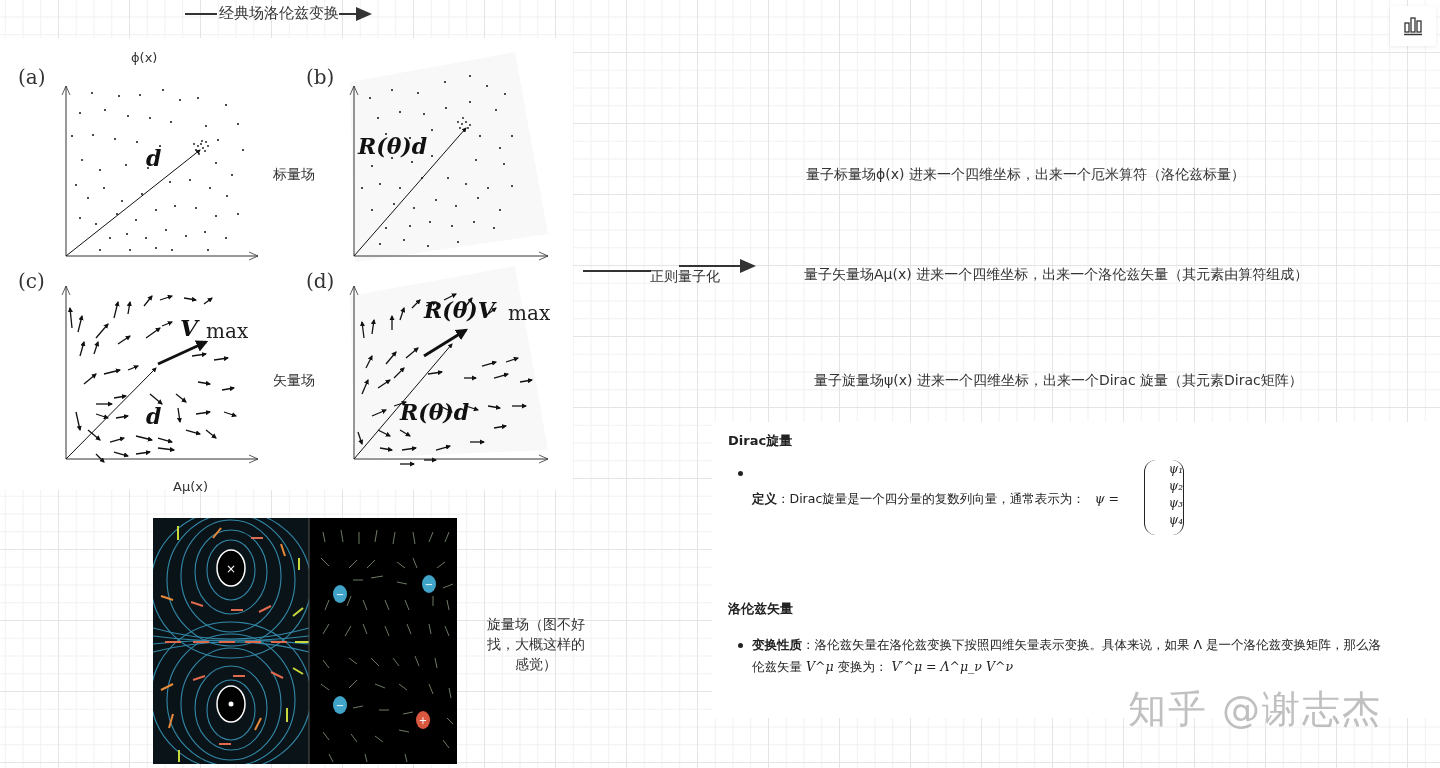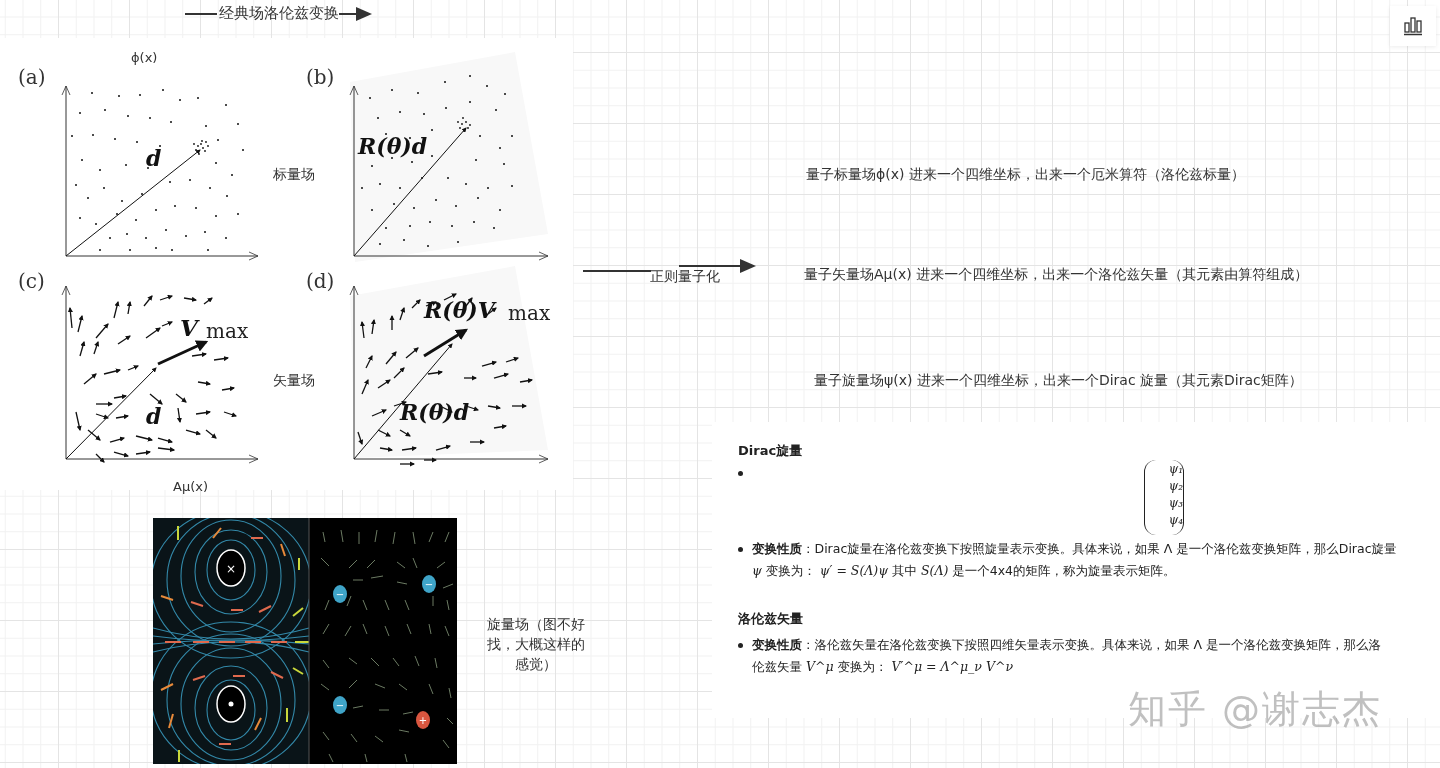--- a/index.html
+++ b/index.html
@@ -14,21 +14,21 @@
       linear-gradient(to bottom, #f1f1f1 1px, transparent 1px);
     background-size:71px 71px,71px 71px,17.75px 17.75px,17.75px 17.75px;
     background-position:-13px -19px,-13px -19px,-13px -19px,-13px -19px;
   }
   .abs{position:absolute;}
   .label{font-size:14px;color:#333;white-space:nowrap;}
   .figure{left:0;top:38px;width:573px;height:452px;background:#fff;}
   .figure svg{display:block;}
   .spin-img{left:153px;top:518px;width:304px;height:246px;background:#000;}
   .doc{left:712px;top:422px;width:728px;height:296px;background:#fff;font-size:12.5px;color:#222;}
-  .doc h4{margin:12px;font-size:13px;font-weight:bold;position:absolute;left:14px;}
+  .doc h4{margin:2px;font-size:13px;font-weight:bold;position:absolute;left:14px;}
   .doc ul{margin:0;padding:0;list-style:none;position:absolute;left:26px;right:6px;}
   .doc li{position:relative;padding-left:14px;line-height:22px;}
   .doc li::before{content:"";position:absolute;left:0;top:9px;width:5px;height:5px;border-radius:50%;background:#222;}
   .doc b{font-weight:bold;}
   .math{font-family:"DejaVu Serif","Liberation Serif",serif;font-style:italic;}
   .chart-btn{left:1390px;top:6px;width:46px;height:40px;background:#fff;box-shadow:0 1px 4px rgba(0,0,0,0.08);display:flex;align-items:center;justify-content:center;}
   .watermark{left:1128px;top:684px;font-size:38px;color:rgba(140,140,140,0.55);letter-spacing:2px;white-space:nowrap;}
   .arrow-line{background:#333;height:2px;}
 </style>
 </head>
@@ -454,30 +454,30 @@
 <div class="abs" style="left:480px;top:614px;width:112px;text-align:center;font-size:14px;line-height:20px;color:#333;">
   <div>旋量场（图不好</div>
   <div>找，大概这样的</div>
   <div>感觉）</div>
 </div>
 
 <div class="abs doc">
   <h4 style="top:8px;">Dirac旋量</h4>
   <ul style="top:40px;">
     <li style="height:74px;">
+      <div style="position:absolute;top:26px;left:14px;white-space:nowrap;">
+        <b>定义</b><span>：Dirac旋量是一个四分量的复数列向量，通常表示为：</span>
+        <span class="math" style="margin-left:6px;">ψ =</span>
+      </div>
       <div style="position:absolute;left:406px;top:-2px;width:38px;height:74px;border-left:1.5px solid #222;border-right:1.5px solid #222;border-radius:12px;text-align:right;font-family:'DejaVu Serif',serif;font-style:italic;font-size:12px;line-height:17px;padding-top:1px;">
         <div>ψ₁</div>
         <div>ψ₂</div>
         <div>ψ₃</div>
         <div>ψ₄</div>
       </div>
-    </li>
-    <li style="margin-top:2px;white-space:nowrap;">
-      <b>变换性质</b><span>：Dirac旋量在洛伦兹变换下按照旋量表示变换。具体来说，如果 Λ 是一个洛伦兹变换矩阵，那么Dirac旋量</span><br>
-      <span class="math">ψ</span><span> 变换为：  </span><span class="math">ψ′ = S(Λ)ψ</span><span> 其中 </span><span class="math">S(Λ)</span><span> 是一个4x4的矩阵，称为旋量表示矩阵。</span>
     </li>
   </ul>
 
   <h4 style="top:176px;">洛伦兹矢量</h4>
   <ul style="top:206px;">
     <li style="margin-top:6px;white-space:nowrap;">
       <b>变换性质</b><span>：洛伦兹矢量在洛伦兹变换下按照四维矢量表示变换。具体来说，如果 Λ 是一个洛伦兹变换矩阵，那么洛</span><br>
       <span>伦兹矢量 </span><span class="math">V^μ</span><span> 变换为：  </span><span class="math">V′^μ = Λ^μ_ν V^ν</span>
     </li>
   </ul>

